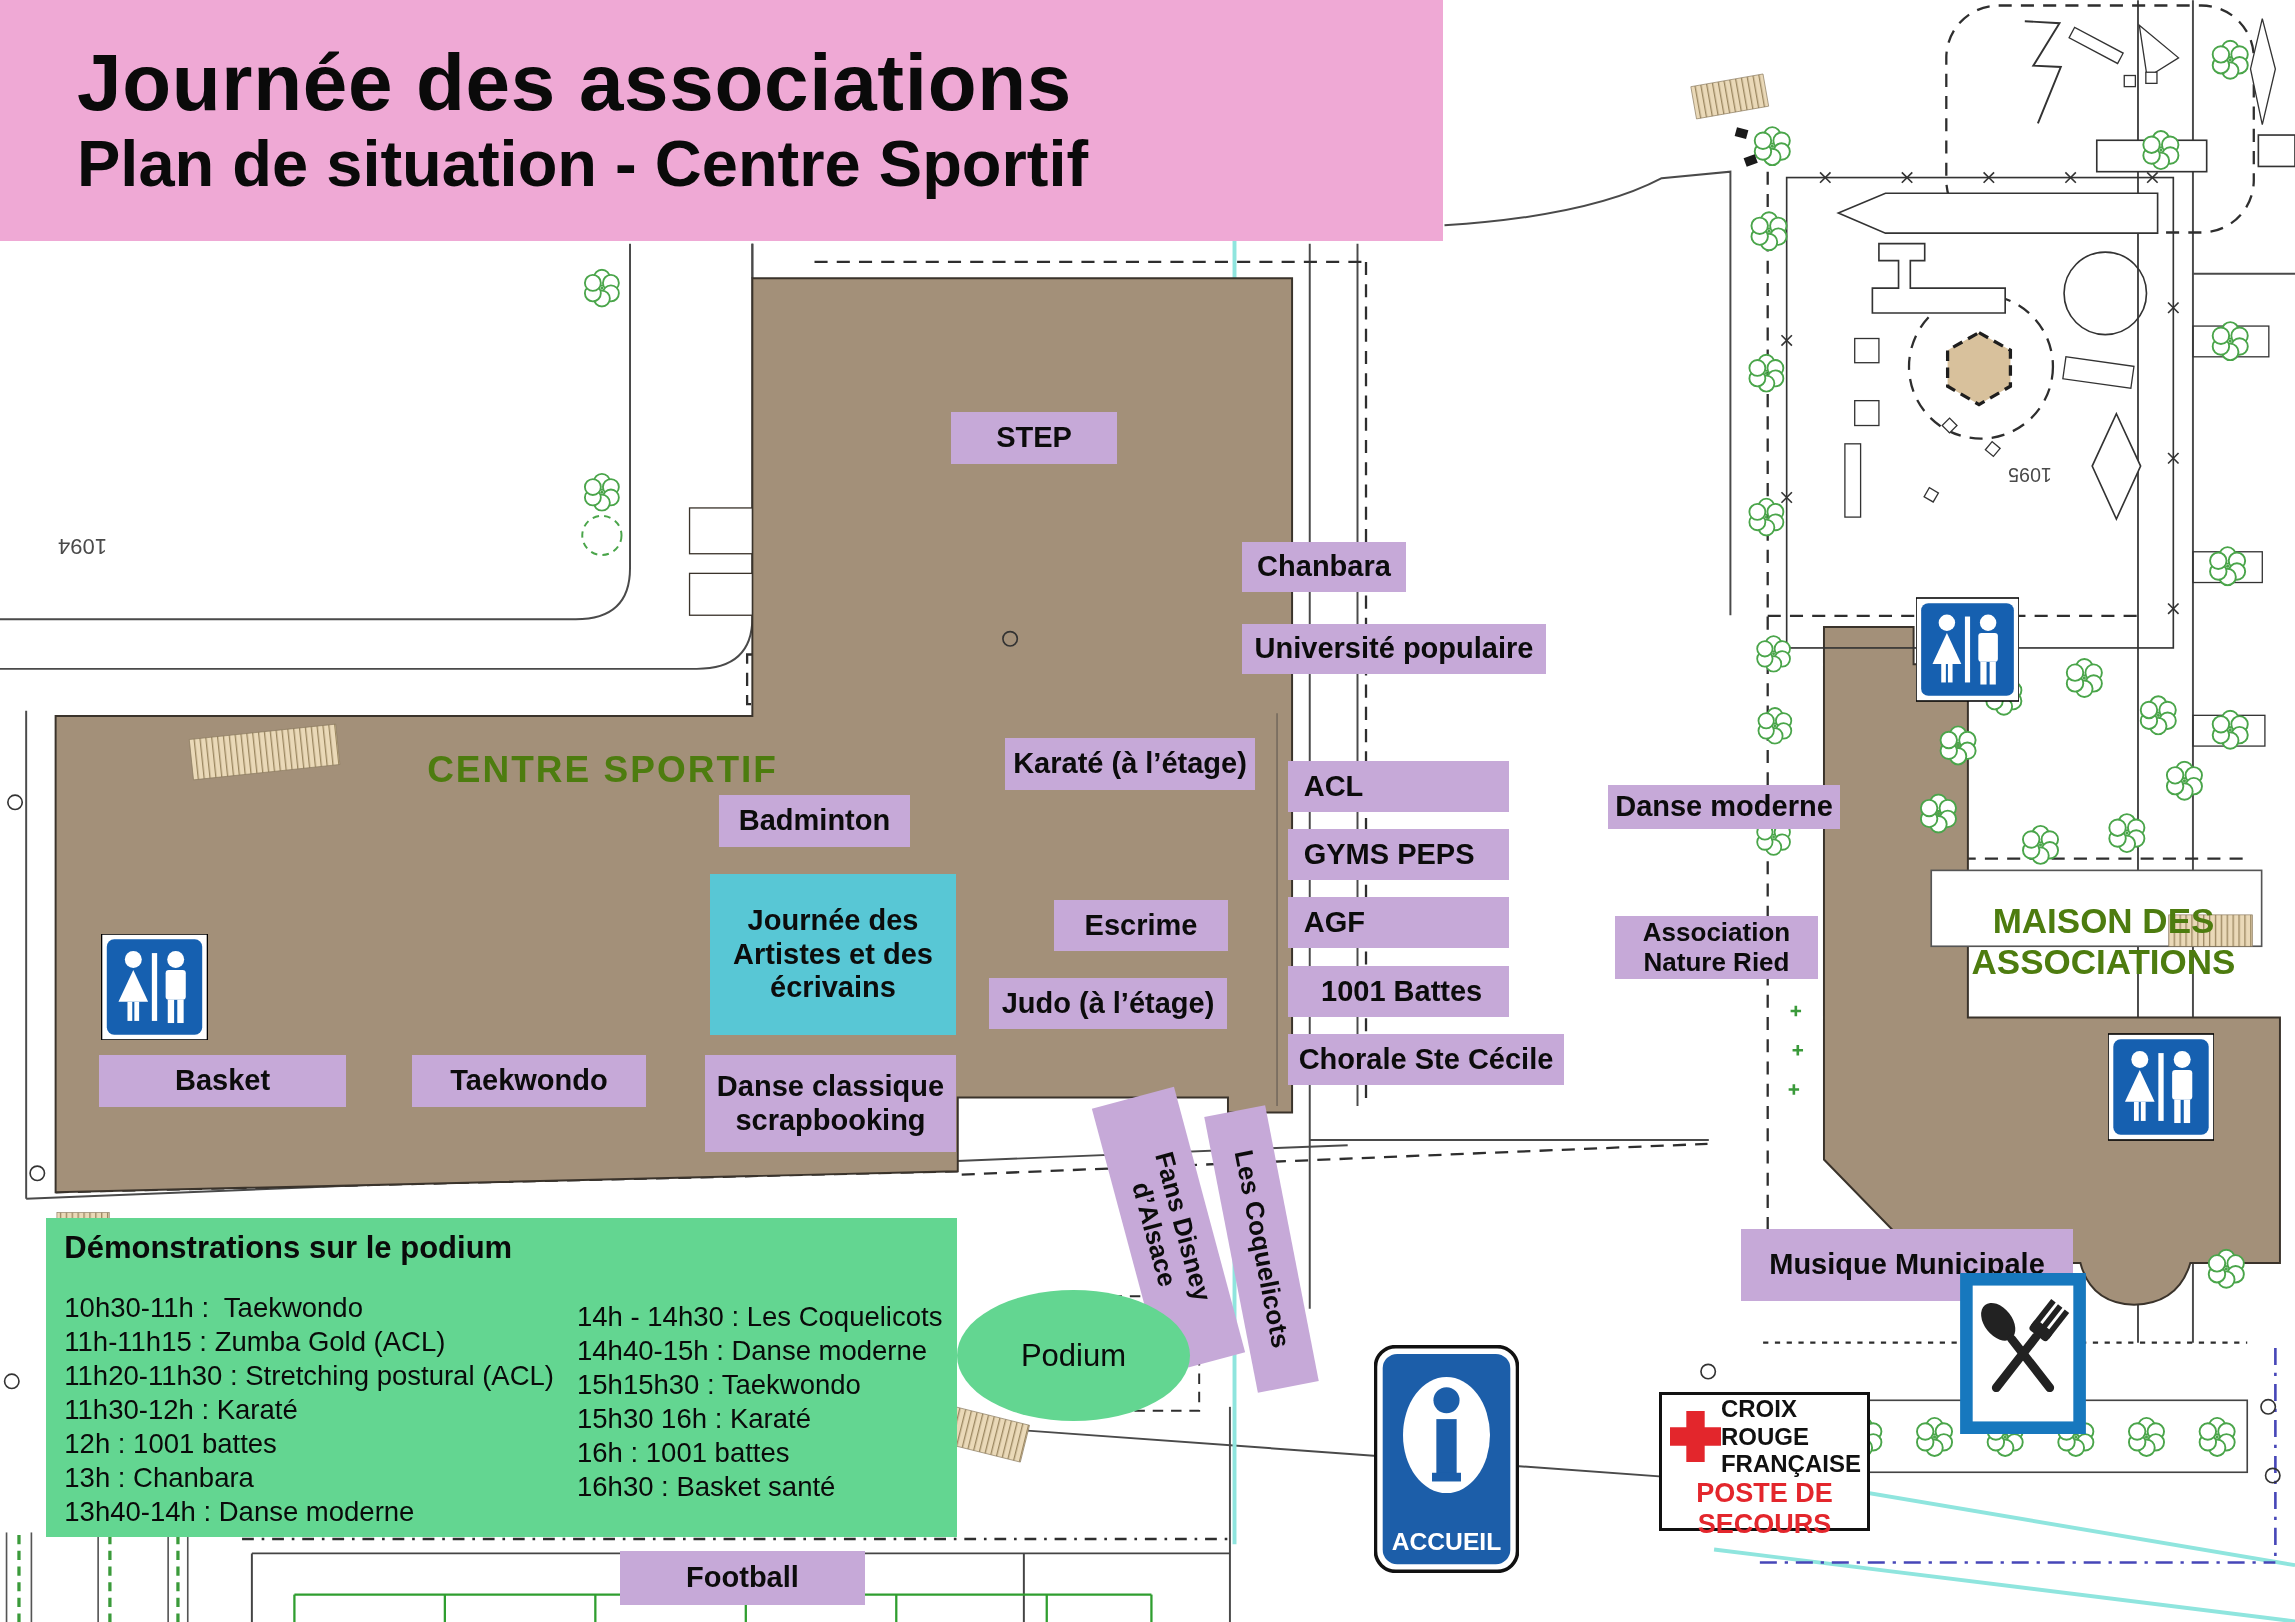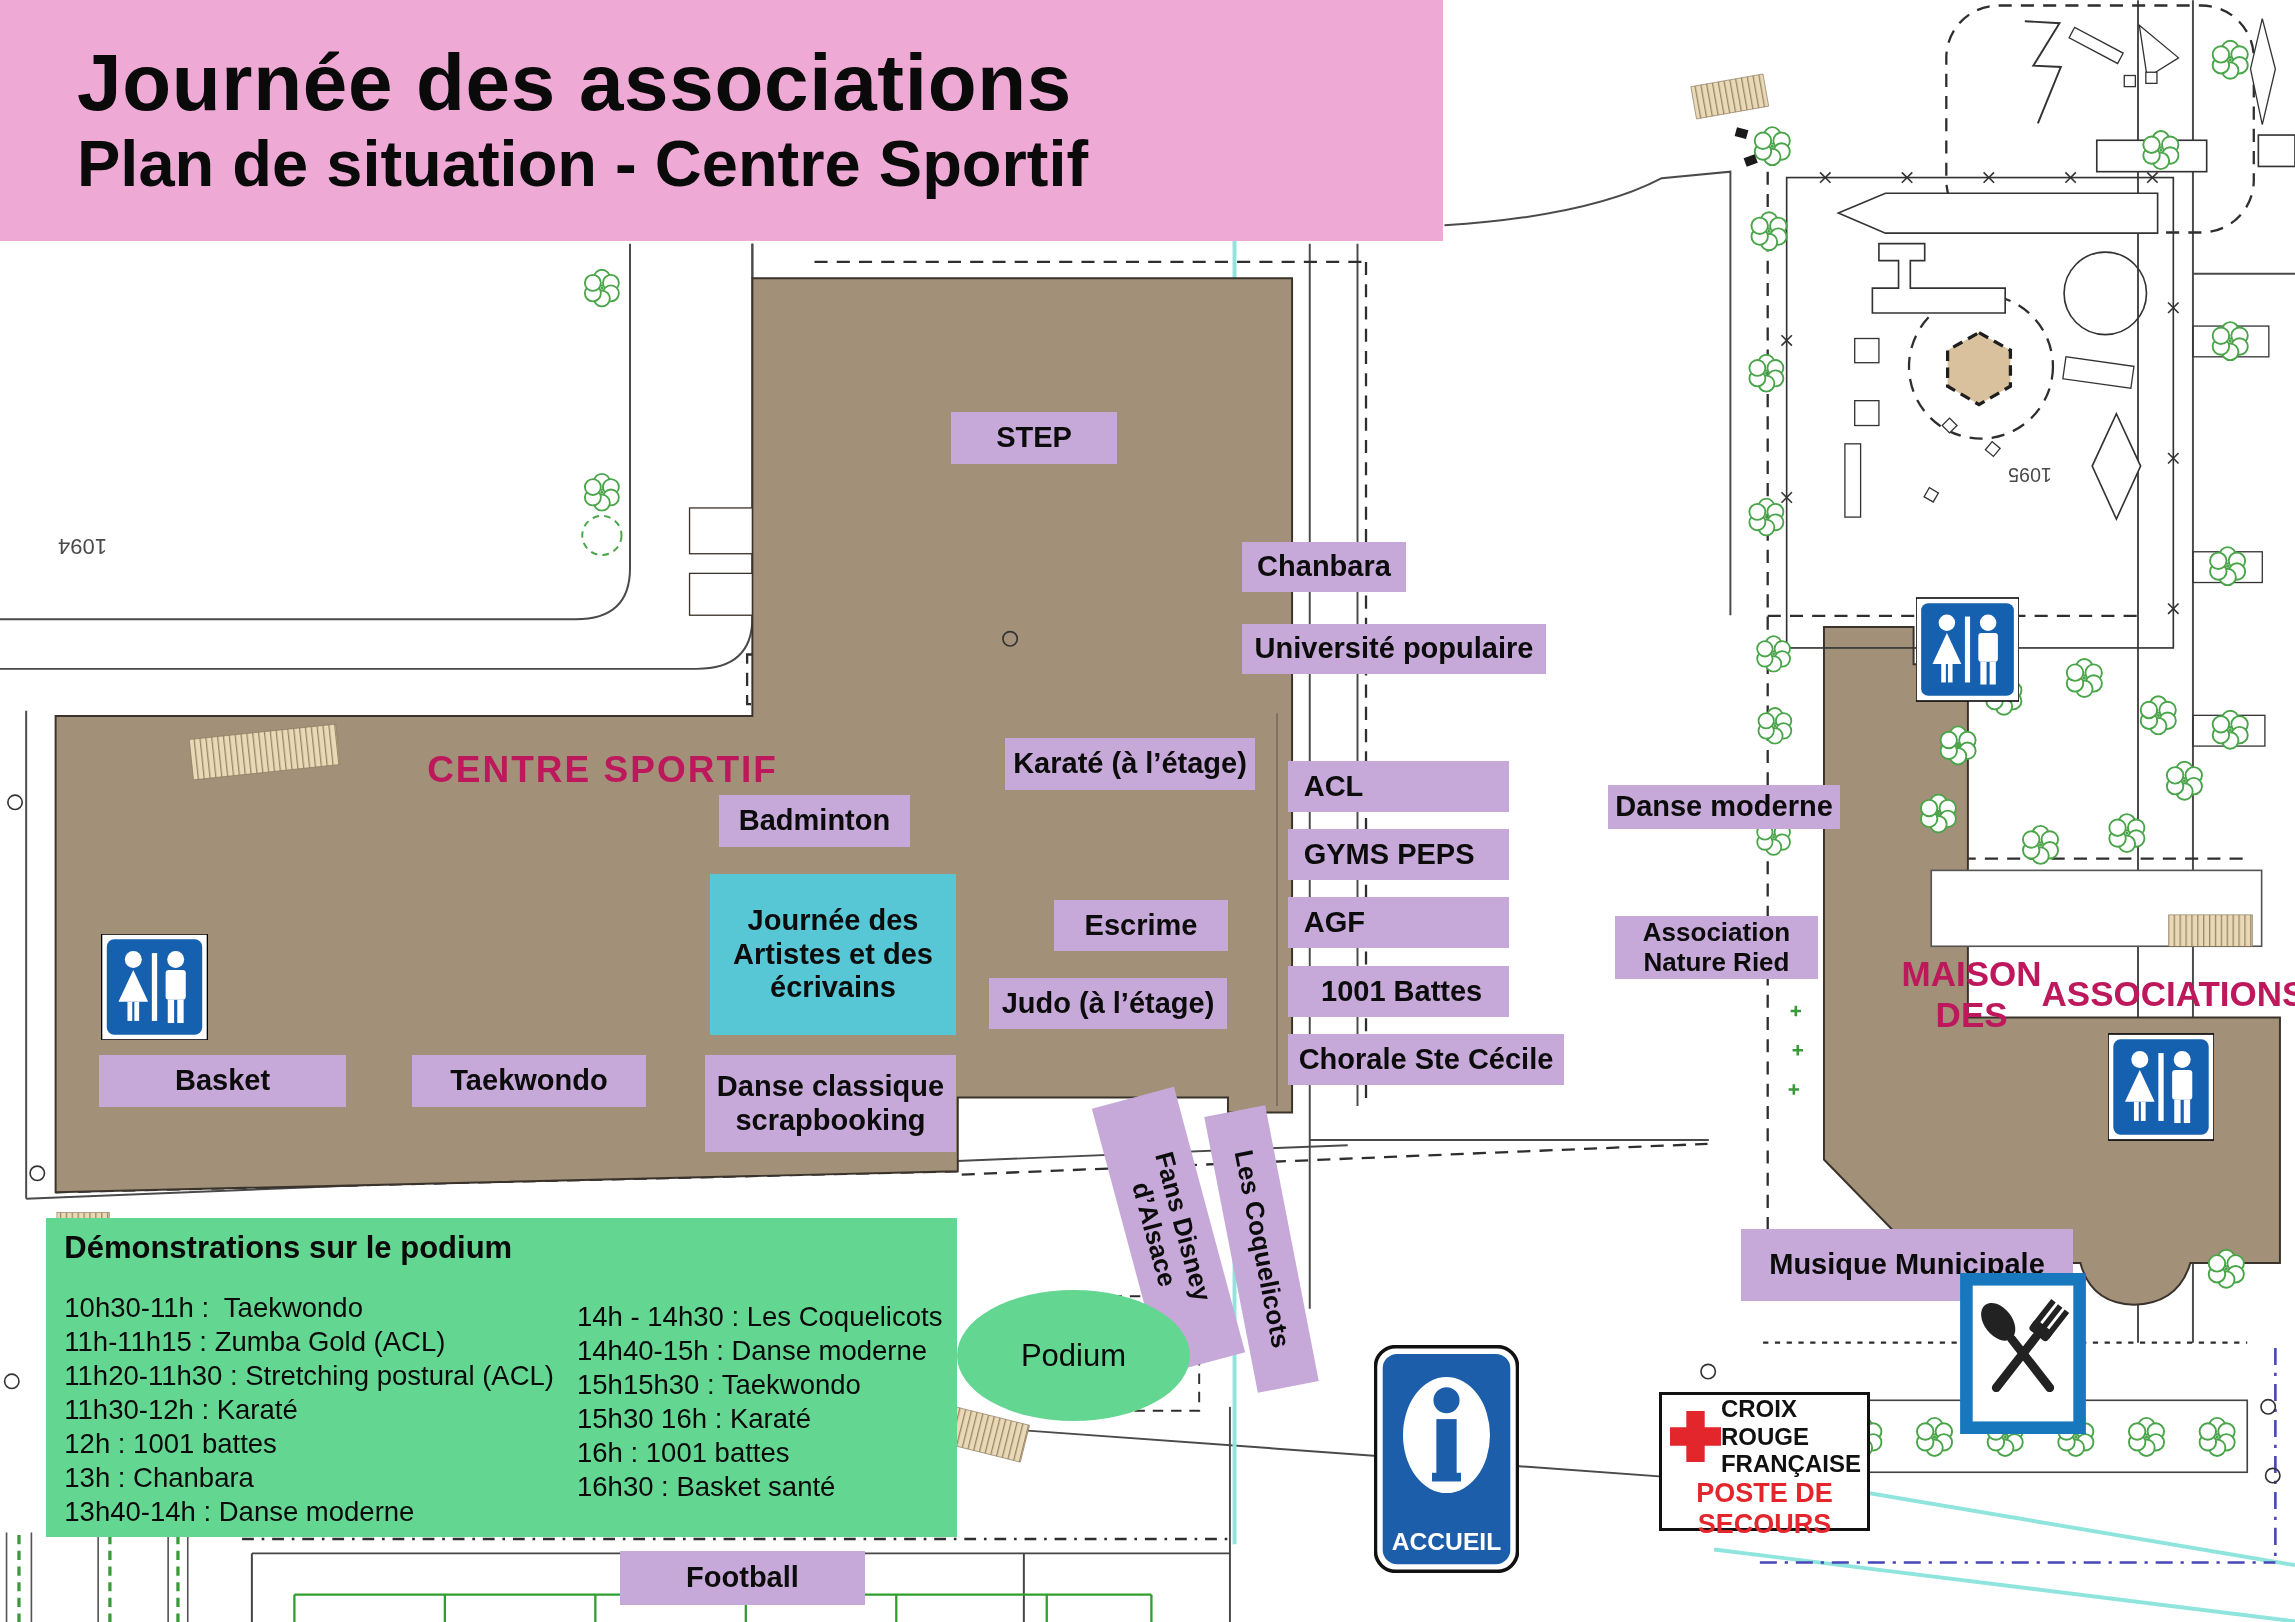--- a/index.html
+++ b/index.html
@@ -6,21 +6,21 @@
   body{width:2295px;height:1623px;position:relative;overflow:hidden;
        font-family:"Liberation Sans","DejaVu Sans",sans-serif;}
   #canvas{position:absolute;left:0;top:0;width:2295px;height:1623px;background:#ffffff;}
   #basemap{position:absolute;left:0;top:0;z-index:1;}
   .banner{position:absolute;left:0;top:0;width:1443px;height:241px;background:#efa9d5;z-index:5;
           display:flex;flex-direction:column;justify-content:center;padding-left:77px;box-sizing:border-box;}
   .t1{font-size:80px;font-weight:700;color:#0a0a0a;letter-spacing:0.7px;line-height:1.1;}
   .t2{font-size:65px;font-weight:700;color:#0a0a0a;line-height:1.15;}
   .lbl{position:absolute;background:#c6a9d8;color:#0c0c0c;font-weight:700;font-size:29px;
        display:flex;align-items:center;justify-content:center;text-align:center;z-index:6;line-height:1.15;}
-  .lbl.clear{background:transparent;color:#be185d;}
+  .lbl.clear{background:transparent;color:#4d7c0f;}
   .lbl.cyanbox{background:#58c7d5;color:#0c0c0c;}
   .rot{z-index:6;}
   .plotnum{position:absolute;background:transparent;color:#4a4a4a;font-size:22px;font-weight:400;
        transform:rotate(180deg);z-index:4;display:flex;align-items:center;justify-content:center;}
   .greenbox{position:absolute;left:46px;top:1218px;width:911px;height:319px;background:#63d691;z-index:6;}
   .gb-title{position:absolute;left:18.3px;top:11.8px;font-size:31px;font-weight:700;color:#0a0a0a;}
   .gb-col{position:absolute;font-size:27.5px;font-weight:400;color:#0a0a0a;}
   .gb-col div{height:34px;line-height:34px;white-space:pre;}
   .podium{position:absolute;left:957px;top:1290px;width:233px;height:131px;background:#63d691;
           border-radius:50%;display:flex;align-items:center;justify-content:center;
@@ -248,21 +248,21 @@
 
   <rect x="1587" y="1981" width="246" height="175" fill="none" stroke="#2e2e2e" stroke-width="3" stroke-dasharray="16 12"></rect>
 </svg>
 
 <div class="banner">
   <div class="t1">Journée des associations</div>
   <div class="t2">Plan de situation - Centre Sportif</div>
 </div>
 
 <div class="lbl clear" style="left:393px;top:745px;width:419px;height:50px;font-size:37px;letter-spacing:2px;">CENTRE SPORTIF</div>
-<div class="lbl clear" style="left:1953px;top:941px;width:301px;height:107px;font-size:35px;">
+<div class="lbl clear" style="left:1953px;top:888px;width:301px;height:107px;font-size:35px;flex-direction:column;">
   <span>MAISON DES</span>
   <span>ASSOCIATIONS</span>
 </div>
 
 <div class="lbl" style="left:951px;top:412px;width:166px;height:52px;">STEP</div>
 <div class="lbl" style="left:1242px;top:542px;width:164px;height:50px;">Chanbara</div>
 <div class="lbl" style="left:1242px;top:624px;width:304px;height:50px;">Université populaire</div>
 <div class="lbl" style="left:978px;top:738px;width:250px;height:52px;margin-left:27px;">Karaté (à l’étage)</div>
 <div class="lbl" style="left:1288px;top:761px;width:221px;height:51px;justify-content:flex-start;padding-left:15.7px;box-sizing:border-box;">ACL</div>
 <div class="lbl" style="left:719px;top:795px;width:191px;height:52px;">Badminton</div>

